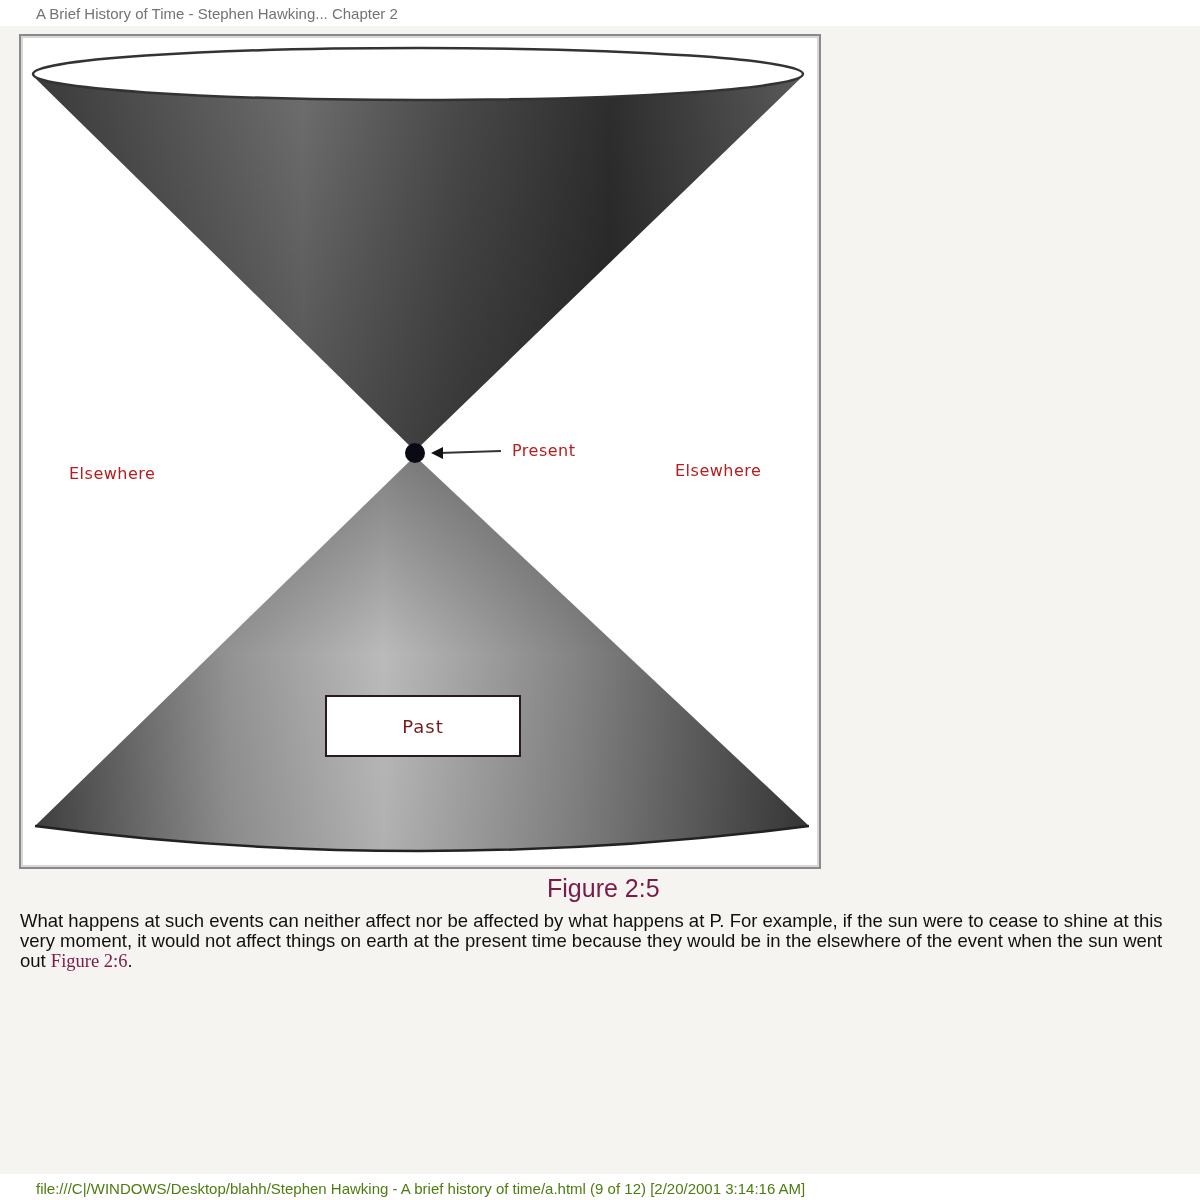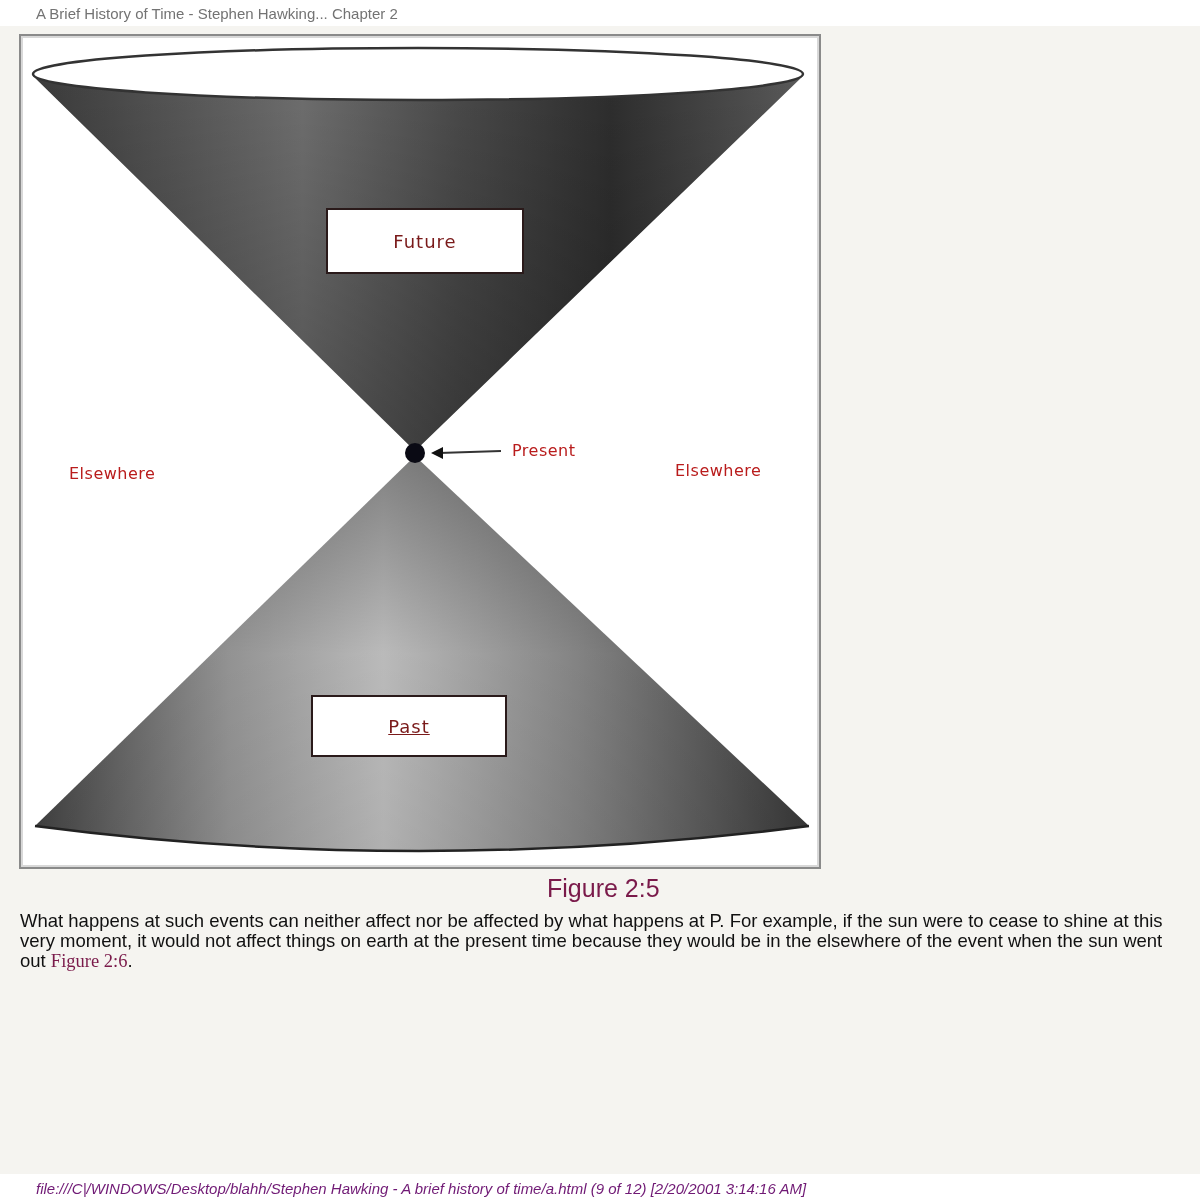--- a/index.html
+++ b/index.html
@@ -25,40 +25,40 @@
   }
   .figure-frame svg { position: absolute; left: 0; top: 0; }
   .cone-label-box {
     position: absolute; background: #ffffff;
     border: 2px solid #2a1a1a;
     display: flex; align-items: center; justify-content: center;
     color: #7a1a1a; font-size: 18px; letter-spacing: 1px;
     font-family: "DejaVu Sans", sans-serif;
   }
   .future-box { left: 305px; top: 172px; width: 194px; height: 62px; }
-  .past-box { left: 290px; top: 659px; width: 192px; height: 58px; text-decoration: underline; }
+  .past-box { left: 304px; top: 659px; width: 192px; height: 58px; }
   .side-label {
     position: absolute; color: #b91c1c; font-size: 16px; letter-spacing: 0.5px;
     font-family: "DejaVu Sans", sans-serif;
   }
   .elsewhere-left { left: 48px; top: 428px; }
   .elsewhere-right { left: 654px; top: 425px; }
   .present-label { left: 491px; top: 405px; }
   .figure-caption {
     position: absolute; left: 547px; top: 874px;
     font-size: 25px; color: #7a1a4a;
   }
   .body-text {
     position: absolute; left: 20px; top: 911px; width: 1165px;
     font-size: 18.5px; line-height: 20px; color: #111;
   }
   .body-text a { color: #7a1a4a; text-decoration: none; font-family: Liberation Serif, serif; }
   .page-footer {
     position: absolute; left: 36px; top: 1180px;
-    font-size: 15px; color: #701a75; white-space: nowrap; font-style: italic;
+    font-size: 15px; color: #4d7c0f; white-space: nowrap;
   }
   .footer-bar {
     position: absolute; left: 0; top: 1174px; width: 1200px; height: 26px;
     background: #ffffff;
   }
 </style>
 </head>
 <body>
 
 <div class="header-bar"></div>
@@ -104,23 +104,20 @@
       <path d="M 14 790 Q 395 840 788 790" fill="none" stroke="#222" stroke-width="2.5"></path>
     </g>
 
     <g>
       <circle cx="394" cy="417" r="10" fill="#0a0a14"></circle>
       <line x1="480" y1="415" x2="418" y2="417" stroke="#333" stroke-width="2"></line>
       <polygon points="410,417 422,411 422,423" fill="#111"></polygon>
     </g>
   </svg>
 
-  <div class="cone-label-box future-box">
-    <span>Future</span>
-  </div>
   <div class="cone-label-box past-box">
     <span>Past</span>
   </div>
 
   <div class="side-label present-label">Present</div>
   <div class="side-label elsewhere-left">Elsewhere</div>
   <div class="side-label elsewhere-right">Elsewhere</div>
 </div>
 
 <div class="figure-caption">Figure 2:5</div>

